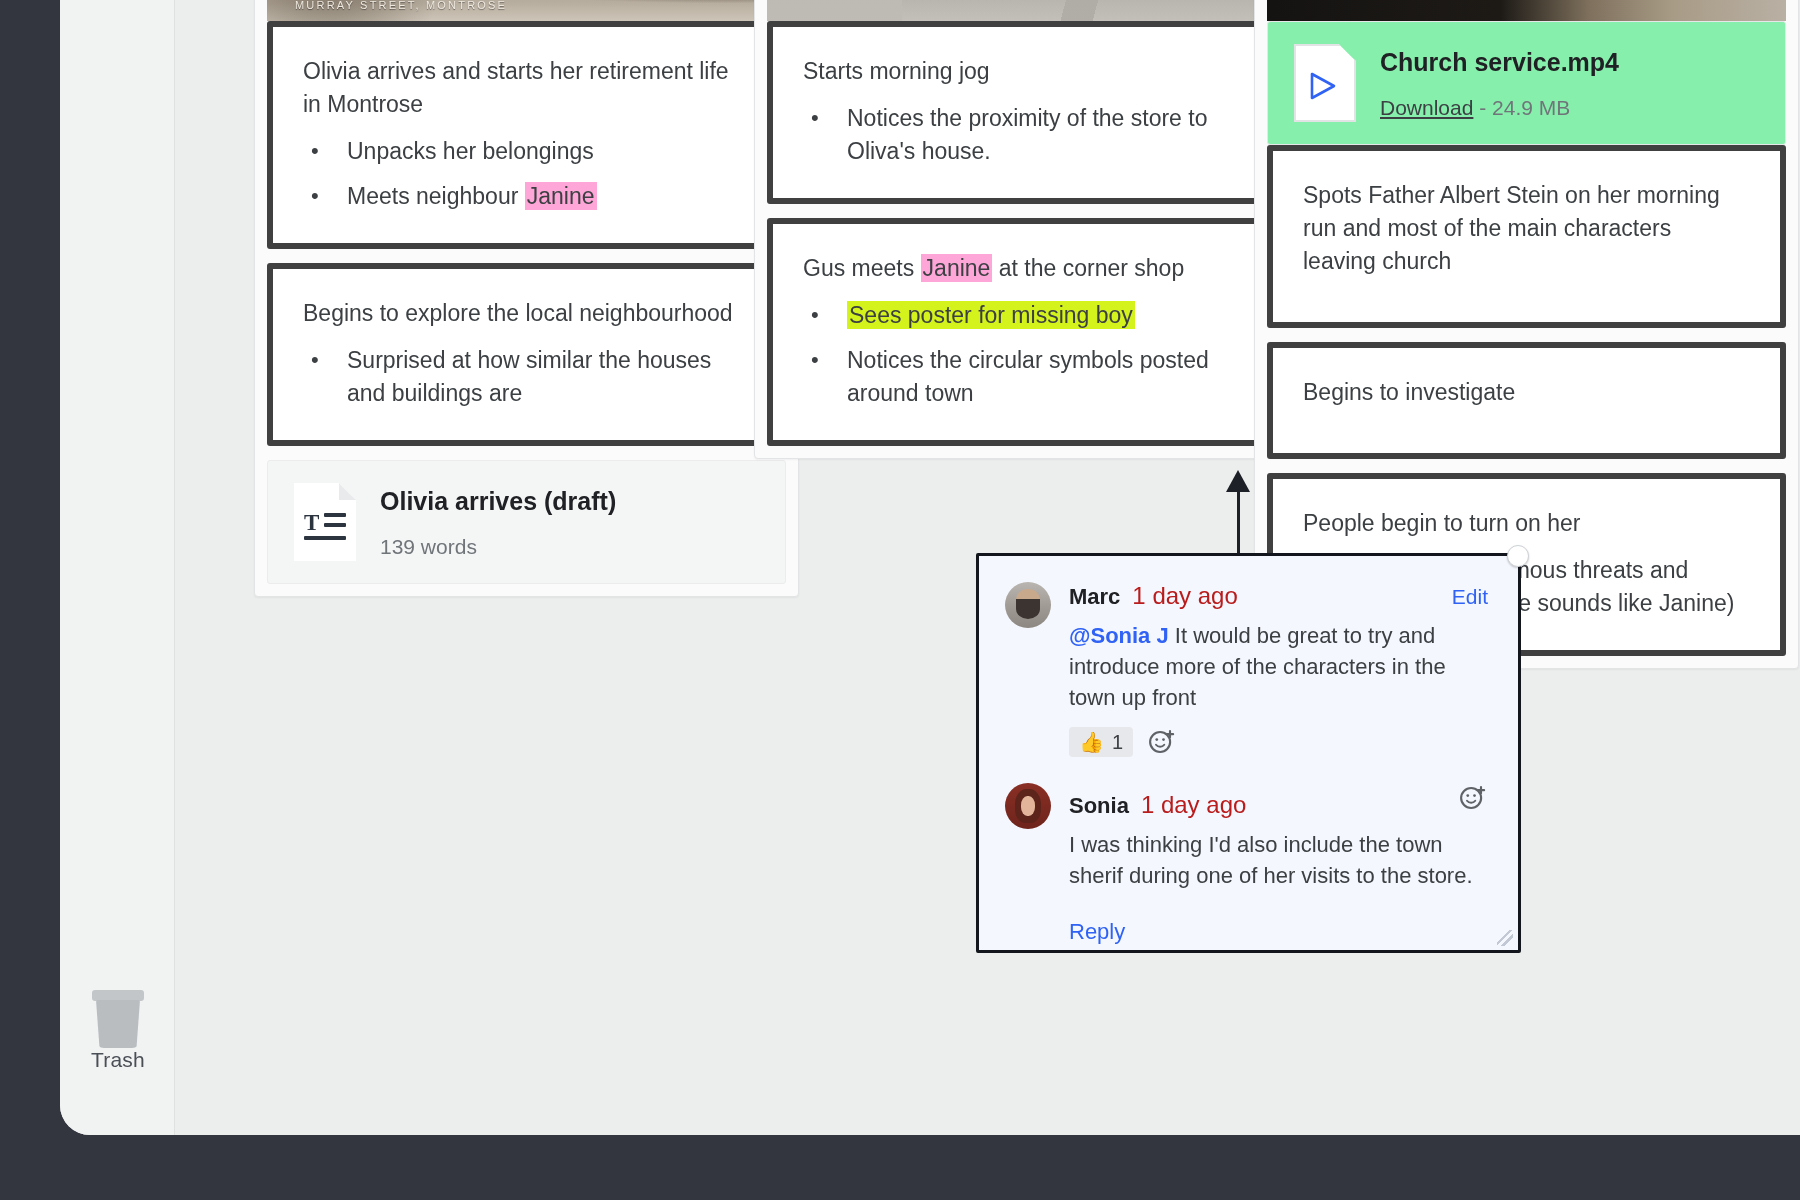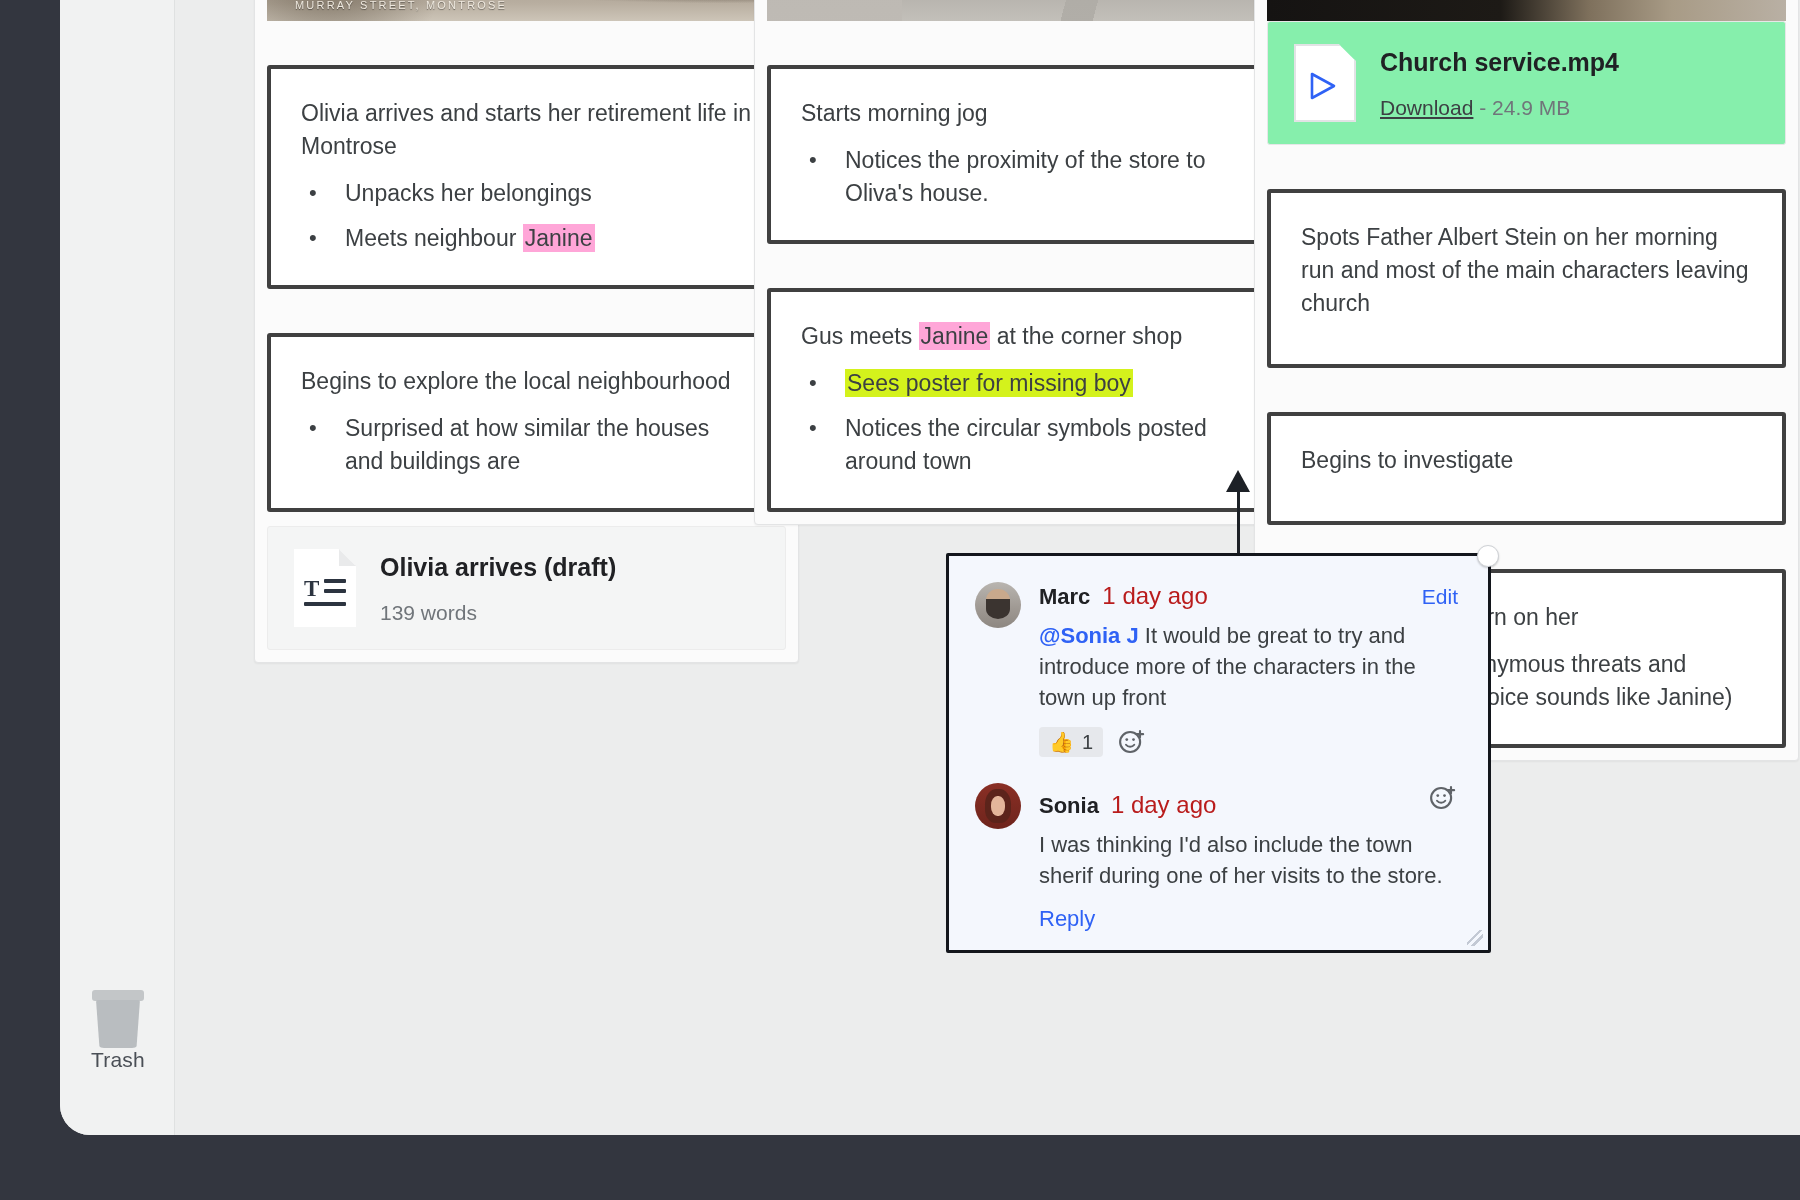--- a/index.html
+++ b/index.html
@@ -102,25 +102,24 @@
       linear-gradient(105deg, transparent 0 58%, rgba(175,172,166,.9) 58% 64%, transparent 64%),
       linear-gradient(to right, rgba(190,186,180,.95) 0 26%, transparent 26% 100%);
   }
   .media-dark {
     background: linear-gradient(to right, #151312 0%, #1d1a16 45%, #7e705c 62%, #a89b86 78%, #b9b0a4 100%);
   }
 
   
   .card {
     background: #ffffff;
-    border: 4px solid #404040;
+    border: 6px solid #404040;
     border-radius: 3px;
     padding: 28px 30px 30px 30px;
     margin-bottom: 14px;
-    margin-top: 44px;
   }
   .card:last-child { margin-bottom: 0; }
   .card-title {
     font-size: 23px; line-height: 33px; color: #3c4043;
     margin-bottom: 14px;
   }
   .card ul { list-style: none; }
   .card li {
     position: relative; font-size: 23px; line-height: 33px;
     color: #3c4043; padding-left: 44px; margin-top: 12px;
@@ -176,21 +175,21 @@
   .attach-meta { min-width: 0; }
   .attach-name {
     font-size: 25px; font-weight: bold; color: #202124;
     line-height: 32px; white-space: nowrap;
   }
   .attach-sub { font-size: 21px; color: #70757a; margin-top: 18px; }
   .attach-sub .dl { color: #3c4043; text-decoration: underline; cursor: pointer; }
 
   
   .comment-pop {
-    position: absolute; left: 770px; top: 573px;
+    position: absolute; left: 800px; top: 573px;
     width: 545px; height: 400px;
     background: #f4f7fd;
     border: 3px solid #13161c;
     border-radius: 2px;
     padding: 26px 30px 20px 26px;
   }
   .pop-handle {
     position: absolute; right: -11px; top: -11px;
     width: 22px; height: 22px; border-radius: 50%;
     background: #ffffff; border: 1px solid #cfd2d6;
@@ -247,21 +246,21 @@
   .c-head { display: flex; align-items: baseline; gap: 12px; }
   .c-author { font-size: 22px; font-weight: bold; color: #202124; }
   .c-time { font-size: 24px; color: #b91c1c; }
   .c-action {
     margin-left: auto; font-size: 21px; color: #2f62f5; cursor: pointer; text-align: center;
   }
   .c-text {
     font-size: 22px; line-height: 31px; color: #3c4043; margin-top: 10px;
   }
   .mention { color: #2f62f5; font-weight: bold; }
-  .c-reply { font-size: 22px; color: #2f62f5; margin-top: 15px; cursor: pointer; }
+  .c-reply { font-size: 22px; color: #2f62f5; margin-top: 28px; cursor: pointer; }
   .reaction-row { display: flex; align-items: center; gap: 14px; margin-top: 14px; }
   .reaction-pill {
     display: flex; align-items: center; gap: 8px;
     background: #e6e8ec; border-radius: 4px;
     padding: 3px 10px; font-size: 20px; color: #3c4043;
     cursor: pointer;
   }
   .add-react {
     width: 30px; height: 30px; cursor: pointer; color: #5f6368;
   }

